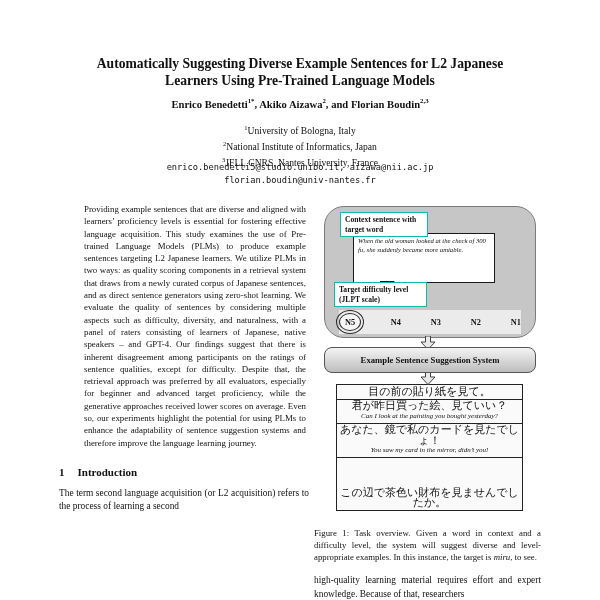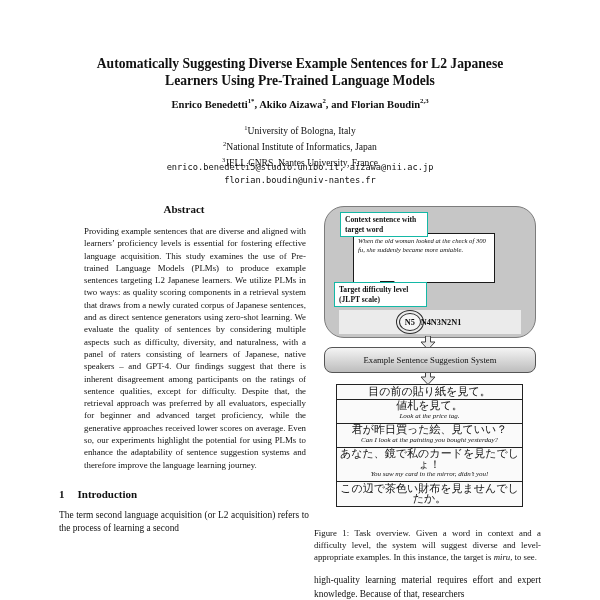--- a/index.html
+++ b/index.html
@@ -40,37 +40,37 @@
   .difficulty-label { left: 20px; top: 82px; width: 93px; }
   .bubble { position: absolute; left: 39px; top: 33px; width: 142px; min-height: 50px;
     background: #fff; border: 1px solid #1a1a1a; padding: 2px 4px 3px 4px; z-index: 2; }
   .bubble-jp { font-family: "DejaVu Sans", "Liberation Sans", sans-serif; font-size: 7.9px; line-height: 10.5px; }
   .bubble-en { font-style: italic; font-size: 6.7px; line-height: 8.6px; margin-top: 1px; }
   .bubble::after { content: ""; position: absolute; bottom: -11px; left: 26px; width: 0; height: 0;
     border-style: solid; border-width: 12px 15px 0 0; border-color: #1a1a1a transparent transparent transparent; }
   .bubble::before { content: ""; position: absolute; bottom: -8.5px; left: 27.6px; width: 0; height: 0; z-index: 1;
     border-style: solid; border-width: 9.5px 12px 0 0; border-color: #ffffff transparent transparent transparent; }
   .jlpt-strip { position: absolute; left: 25px; top: 110px; width: 182px; height: 24px;
-    background: #ebebeb; display: flex; align-items: center; justify-content: center; z-index: 2; }
+    background: #ebebeb; display: flex; align-items: center; justify-content: space-between; z-index: 2; }
   .jlpt-level { font-weight: bold; font-size: 8.3px; }
   .jlpt-circle { display: flex; align-items: center; justify-content: center;
     width: 22px; height: 18px; border: 1px solid #2a2a2a; border-radius: 50%;
     outline: 1px solid #2a2a2a; outline-offset: 2px; background: #f6f6f6; }
   .down-arrow { position: absolute; left: 50%; transform: translateX(-50%); z-index: 1; }
   .arrow-1 { top: 136px; }
   .arrow-2 { top: 171px; }
   .system-box { position: absolute; left: 10px; top: 147px; width: 212px; height: 26px;
     border: 1.4px solid #555; border-radius: 8px;
     background: linear-gradient(#f4f4f4, #bdbdbd);
     display: flex; align-items: center; justify-content: center;
-    font-weight: normal; font-size: 8.7px; z-index: 2; }
+    font-weight: bold; font-size: 8.7px; z-index: 2; }
   .examples-table { position: absolute; left: 22px; top: 184px; width: 187px;
     border: 1.2px solid #222; background: #fafafa; }
   .example-row { border-bottom: 1px solid #222; padding: 1.5px 2px; text-align: center; }
-  .example-row:last-child { border-bottom: none; }
+  .example-row:last-child { border-bottom: none; margin-top: 28px; }
   .example-jp { font-family: "DejaVu Sans", "Liberation Sans", sans-serif; font-size: 11px; line-height: 10.5px; }
   .example-en { font-style: italic; font-size: 7px; line-height: 9.5px; }
   .figure-caption { position: absolute; top: 327px; left: 0; width: 227px;
     text-align: justify; font-size: 8.75px; line-height: 12.2px; }
   .right-body { position: absolute; top: 374px; left: 0; width: 227px;
     text-align: justify; font-size: 9.4px; line-height: 13.5px; }
 </style>
 </head>
 <body>
 
@@ -87,21 +87,20 @@
     <div><sup>2</sup><span>National Institute of Informatics, Japan</span></div>
     <div><sup>3</sup><span>JFLI, CNRS, Nantes University, France</span></div>
   </div>
 
   <div class="emails">
     <div>enrico.benedetti5@studio.unibo.it, aizawa@nii.ac.jp</div>
     <div>florian.boudin@univ-nantes.fr</div>
   </div>
 
   <div class="col-left">
-    <div class="abstract-heading">Abstract</div>
     <div class="abstract-text">Providing example sentences that are diverse and aligned with learners’ proficiency levels is essential for fostering effective language acquisition. This study examines the use of Pre-trained Language Models (PLMs) to produce example sentences targeting L2 Japanese learners. We utilize PLMs in two ways: as quality scoring components in a retrieval system that draws from a newly curated corpus of Japanese sentences, and as direct sentence generators using zero-shot learning. We evaluate the quality of sentences by considering multiple aspects such as difficulty, diversity, and naturalness, with a panel of raters consisting of learners of Japanese, native speakers – and GPT-4. Our findings suggest that there is inherent disagreement among participants on the ratings of sentence qualities, except for difficulty. Despite that, the retrieval approach was preferred by all evaluators, especially for beginner and advanced target proficiency, while the generative approaches received lower scores on average. Even so, our experiments highlight the potential for using PLMs to enhance the adaptability of sentence suggestion systems and therefore improve the language learning journey.</div>
     <div class="section-heading">
       <span class="sec-num">1</span><span>Introduction</span>
     </div>
     <div class="body-text">The term second language acquisition (or L2 acquisition) refers to the process of learning a second</div>
   </div>
 
   <div class="col-right">
     <div class="figure-area">
 
@@ -131,24 +130,20 @@
 
       <svg class="down-arrow arrow-2" width="18" height="14" viewBox="0 0 18 14">
         <path d="M6.5 0 L11.5 0 L11.5 6 L16 6 L9 13.5 L2 6 L6.5 6 Z" fill="#e8e8e8" stroke="#444" stroke-width="1"></path>
       </svg>
 
       <div class="examples-table">
         <div class="example-row">
           <div class="example-jp">目の前の貼り紙を見て。</div>
         </div>
         <div class="example-row">
-          <div class="example-jp">値札を見て。</div>
-          <div class="example-en">Look at the price tag.</div>
-        </div>
-        <div class="example-row">
           <div class="example-jp">君が昨日買った絵、見ていい？</div>
           <div class="example-en">Can I look at the painting you bought yesterday?</div>
         </div>
         <div class="example-row">
           <div class="example-jp">あなた、鏡で私のカードを見たでしょ！</div>
           <div class="example-en">You saw my card in the mirror, didn’t you!</div>
         </div>
         <div class="example-row">
           <div class="example-jp">この辺で茶色い財布を見ませんでしたか。</div>
         </div>

